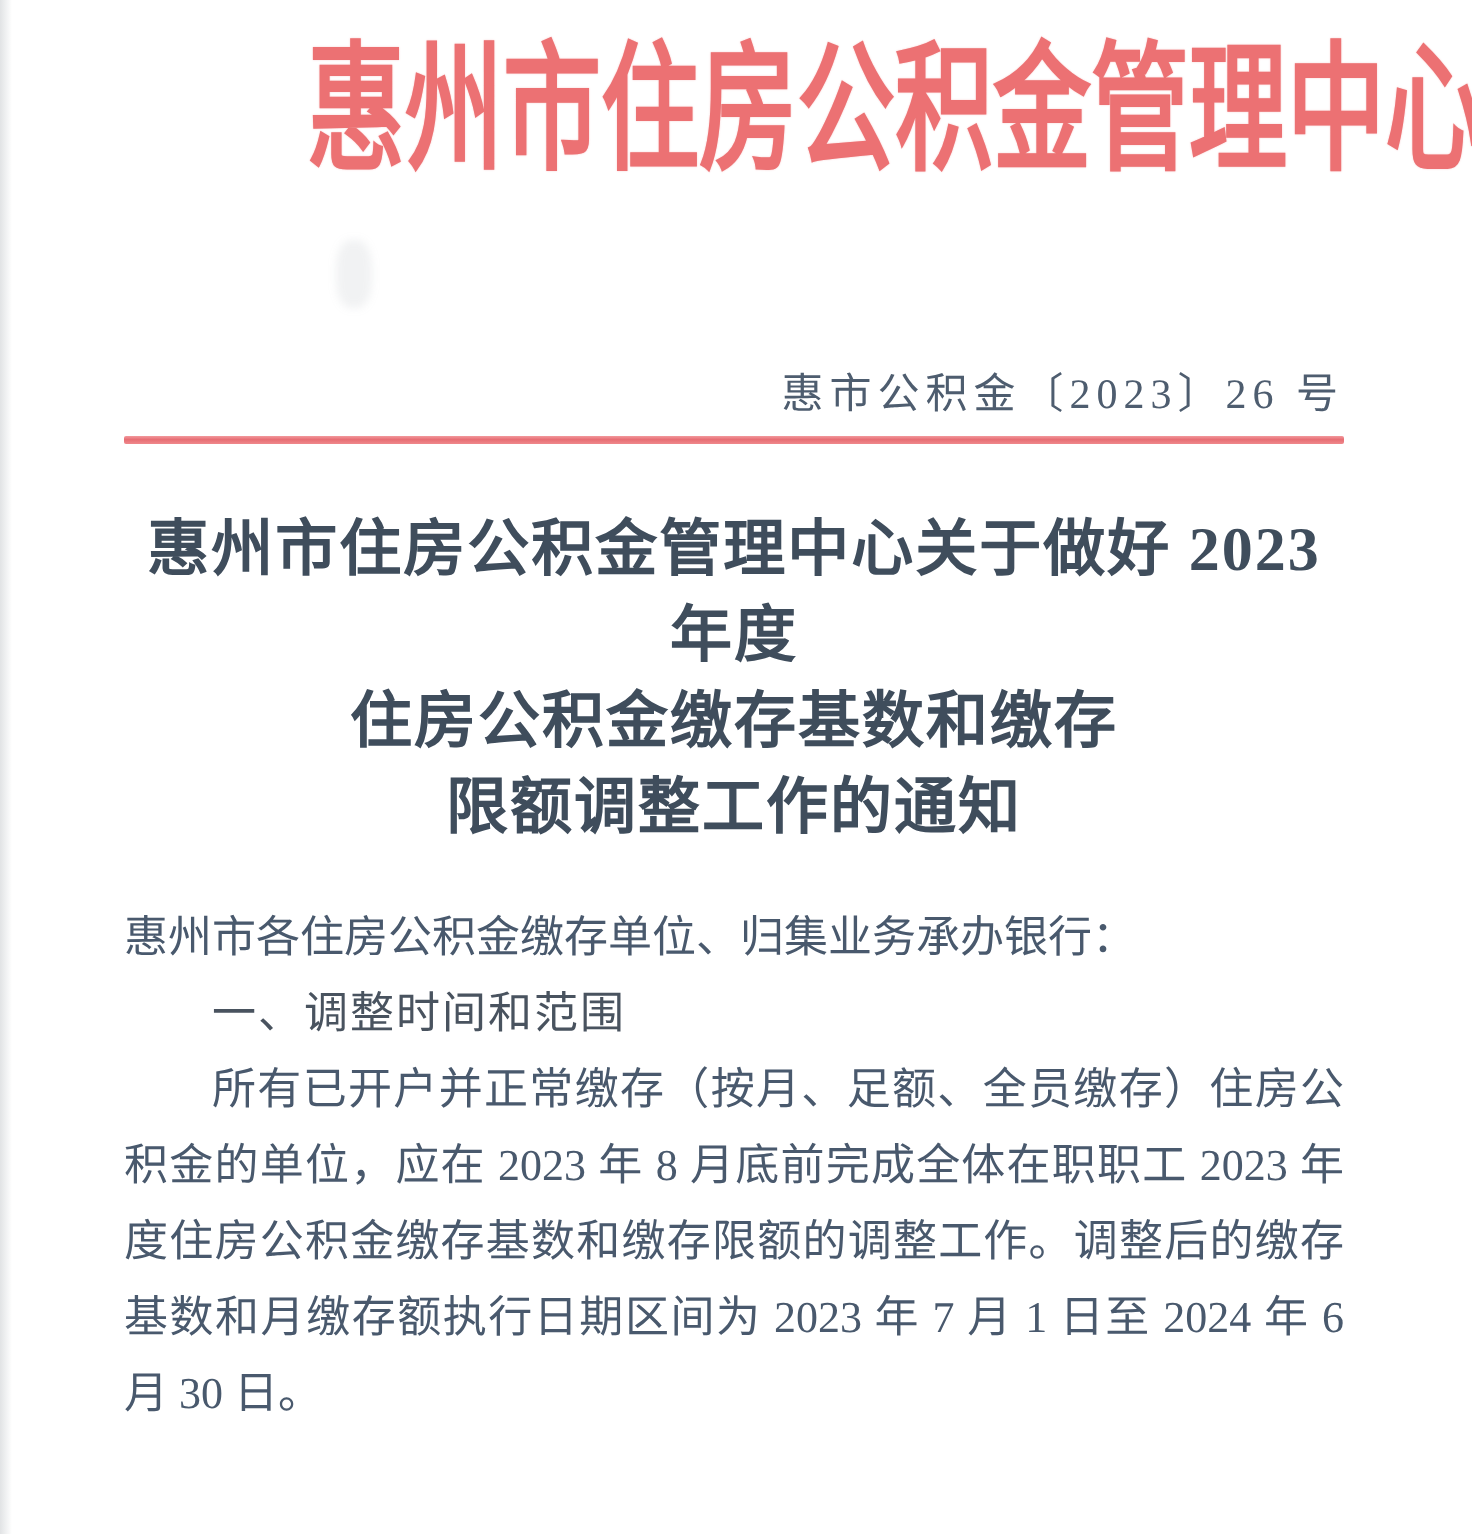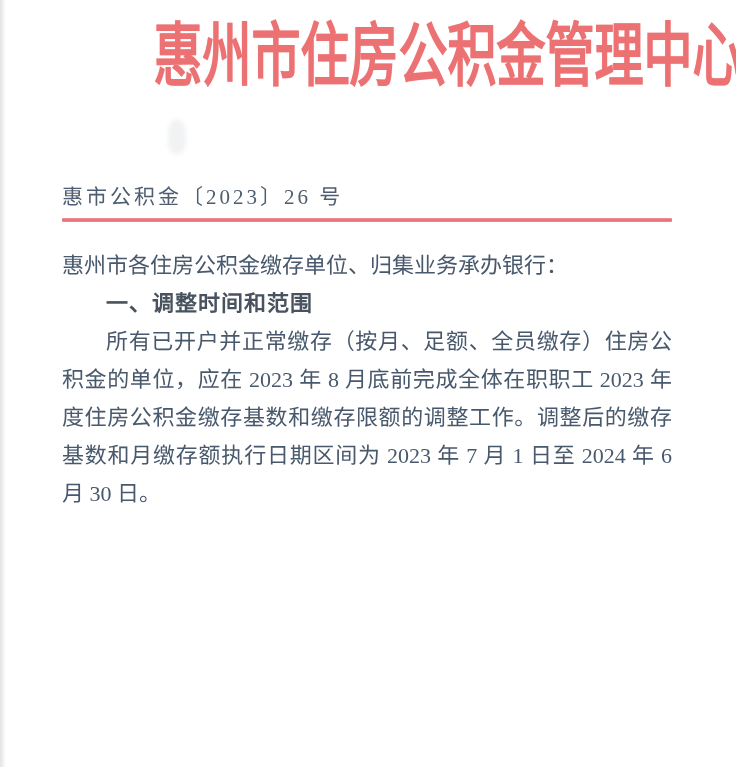--- a/index.html
+++ b/index.html
@@ -48,21 +48,21 @@
     line-height:1.06;
     color:var(--header-red);
     white-space:nowrap;
     transform:scaleX(0.70);
     transform-origin:center;
     letter-spacing:0px;
     text-shadow:0 0 1px rgba(236,113,115,0.45);
   }
   .doc-number{
     margin-top:86px;
-    text-align:left;
+    text-align:right;
     font-size:21px;
     letter-spacing:3px;
     color:var(--doc-number-text);
   }
   .red-rule{
     margin-top:8px;
     height:4px;
     width:100%;
     background:linear-gradient(to bottom,#f2989c,var(--rule-red) 45%,#ef888c);
     border-radius:1px;
@@ -80,37 +80,42 @@
     margin-top:25px;
     font-size:22px;
     line-height:38px;
     color:var(--body-text);
     text-align:justify;
   }
   .body-block p{margin:0;}
   .para-indent{text-indent:2em;}
   .section-heading{
     font-family:"Liberation Sans","DejaVu Sans",sans-serif;
-    font-weight:bold;
+    font-weight:normal;
     color:var(--heading-text);
     text-indent:2em;
     letter-spacing:1px;
   }
 </style>
 </head>
 <body>
 
 <div class="page">
 
   <div class="letterhead">惠州市住房公积金管理中心文件</div>
 
   <div class="doc-number">惠市公积金〔2023〕26 号</div>
 
   <div class="red-rule"></div>
 
+  <div class="notice-title">
+    <div>惠州市住房公积金管理中心关于做好 2023 年度</div>
+    <div>住房公积金缴存基数和缴存</div>
+    <div>限额调整工作的通知</div>
+  </div>
 
   <div class="body-block">
     <p>惠州市各住房公积金缴存单位、归集业务承办银行：</p>
     <p class="section-heading">一、调整时间和范围</p>
     <p class="para-indent">所有已开户并正常缴存（按月、足额、全员缴存）住房公积金的单位，应在 2023 年 8 月底前完成全体在职职工 2023 年度住房公积金缴存基数和缴存限额的调整工作。调整后的缴存基数和月缴存额执行日期区间为 2023 年 7 月 1 日至 2024 年 6 月 30 日。</p>
   </div>
 
 </div>
 
 </body></html>

